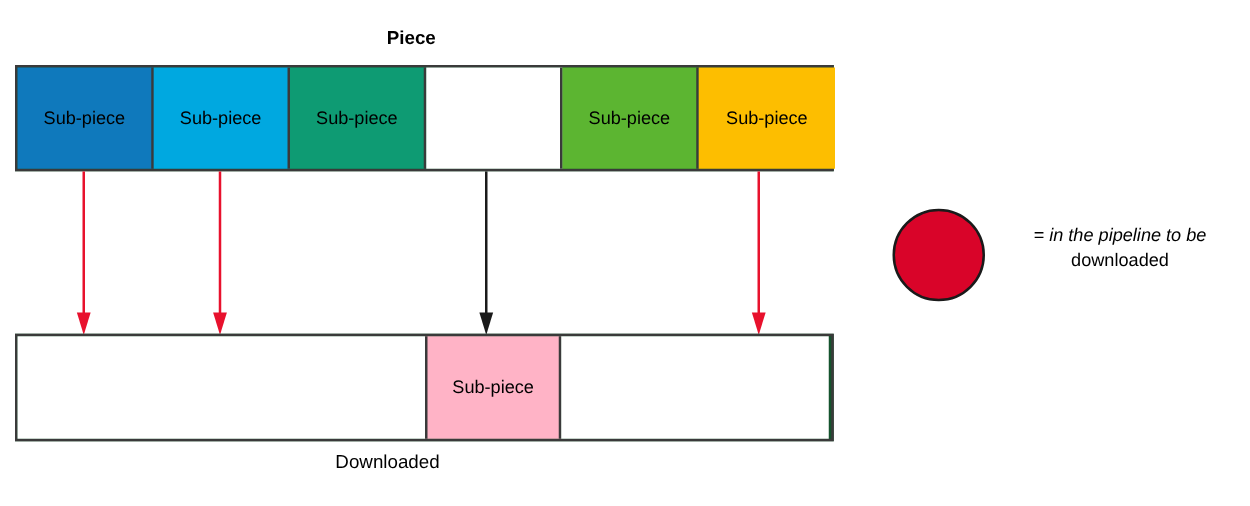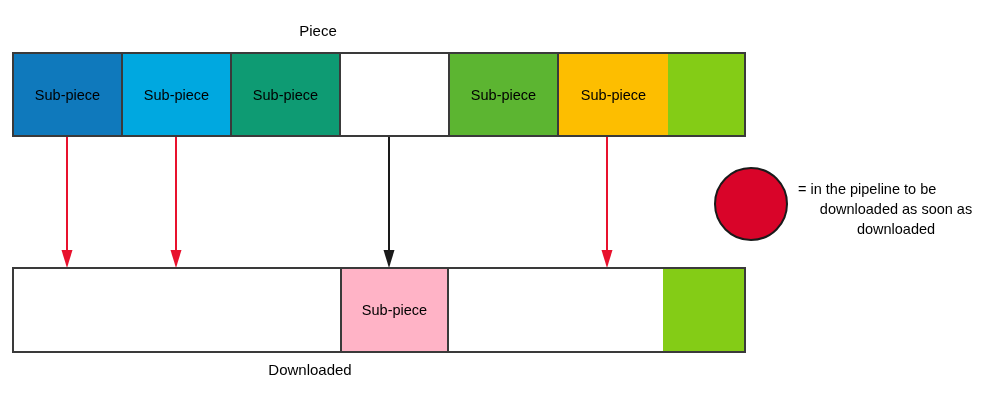--- a/index.html
+++ b/index.html
@@ -24,39 +24,40 @@
   
   .caption {
     position: absolute;
     font-size: 15px;
     line-height: 18px;
     color: #000000;
     text-align: center;
     white-space: nowrap;
   }
   #piece-label {
-    left: 218px;
+    left: 229px;
     top: 22px;
     width: 200px;
+    font-weight: bold;
   }
   #downloaded-label {
     left: 210px;
     top: 361px;
     width: 200px;
   }
 
   
   .bar {
     position: absolute;
     left: 12px;
-    width: 734px;
+    width: 655px;
     display: flex;
     box-sizing: border-box;
     border: 2px solid #3a3a3a;
-    background: #84cc16;
+    background: #14532d;
   }
   #piece-bar { top: 52px; height: 85px; }
   #downloaded-bar { top: 267px; height: 86px; }
 
   .cell {
     flex: 0 0 109px;
     width: 109px;
     height: 100%;
     box-sizing: border-box;
     display: flex;
@@ -111,21 +112,21 @@
     position: absolute;
     left: 86px;
     top: 14px;
     width: 196px;
     font-size: 14.5px;
     line-height: 20px;
     text-align: center;
     color: #000000;
   }
   #legend-text .ln { display: block; white-space: nowrap; }
-  #legend-text .ln:first-child { text-align: left; }
+  #legend-text .ln:first-child { text-align: center; font-style: italic; }
 </style>
 </head>
 <body>
 
 <div class="canvas">
 
   <div class="caption" id="piece-label">Piece</div>
 
   <div class="bar" id="piece-bar">
     <div class="cell" style="background: rgb(15, 121, 188);">
@@ -184,18 +185,17 @@
       <span></span>
     </div>
   </div>
 
   <div class="caption" id="downloaded-label">Downloaded</div>
 
   <div id="legend">
     <div id="legend-circle" style="background: rgb(217, 4, 41);"></div>
     <div id="legend-text">
       <span class="ln">= in the pipeline to be</span>
-      <span class="ln">downloaded as soon as</span>
       <span class="ln">downloaded</span>
     </div>
   </div>
 
 </div>
 
 </body></html>

